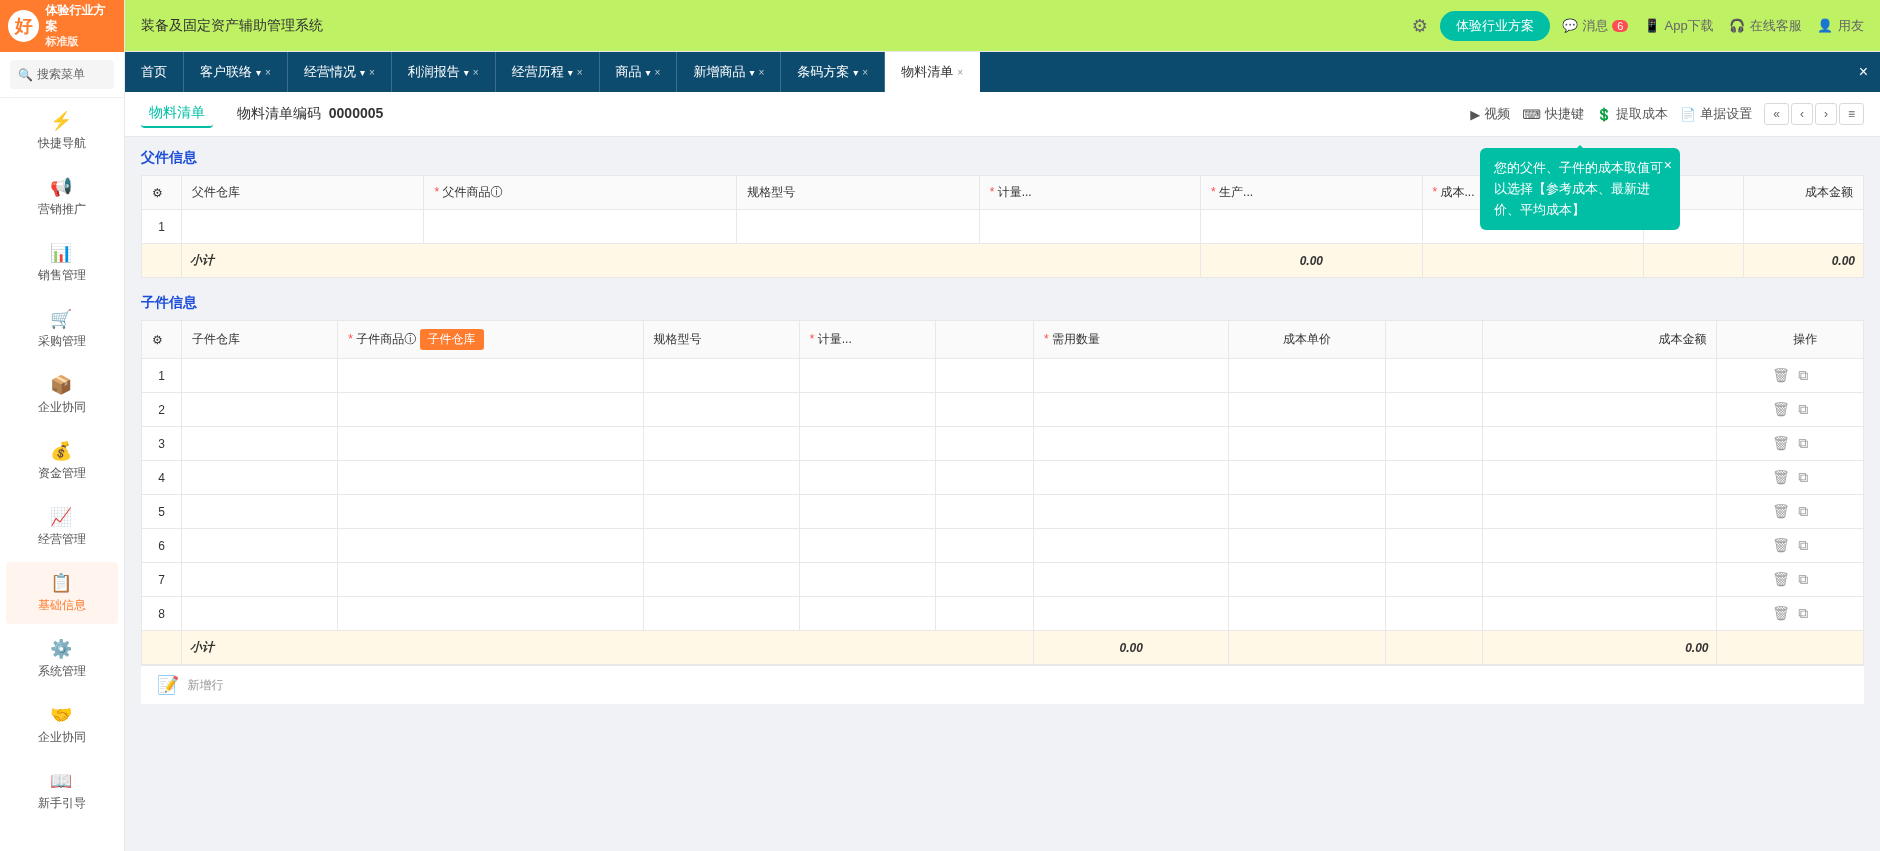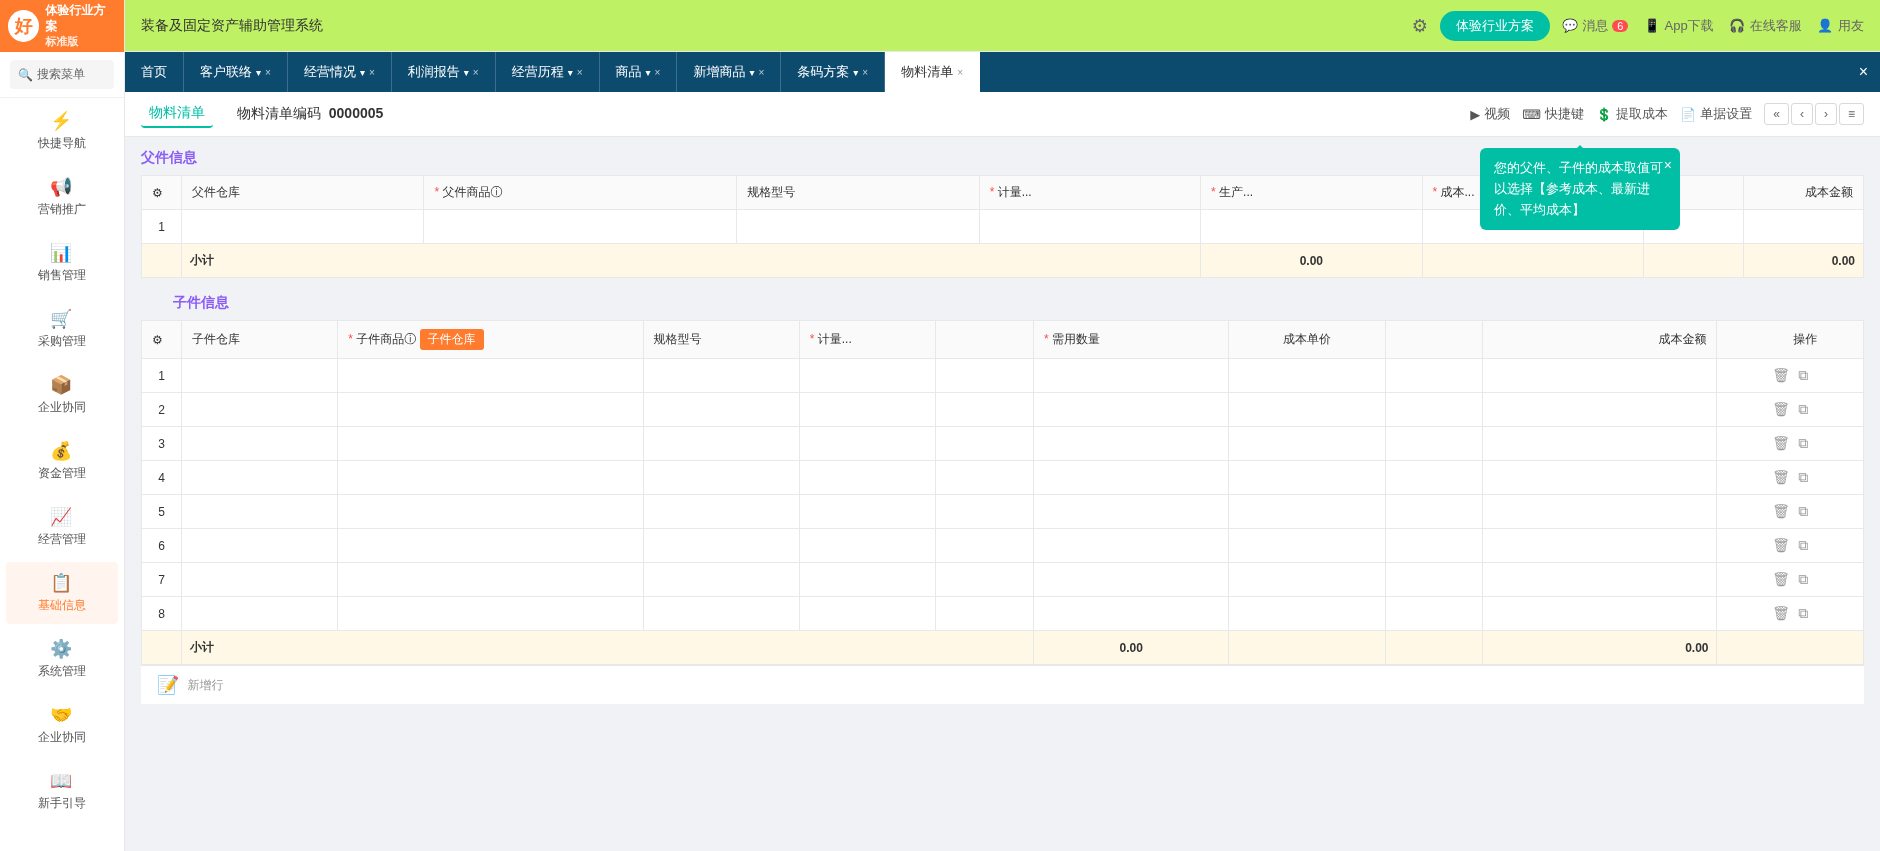--- a/index.html
+++ b/index.html
@@ -215,21 +215,21 @@
     
     .form-content {
       padding: 12px 16px;
       flex: 1;
     }
 
     
     .section-title {
       font-size: 14px;
       font-weight: bold;
-      color: #8b5cf6;
+      color: #1d4ed8;
       margin-bottom: 8px;
     }
 
     
     .data-table {
       width: 100%;
       border-collapse: collapse;
       background: #fff;
       border: 1px solid #e8e8e8;
       margin-bottom: 0;
@@ -248,20 +248,21 @@
     .data-table td {
       border: 1px solid #e8e8e8;
       padding: 6px 8px;
       font-size: 12px;
       color: #333;
       height: 34px;
     }
     .data-table tr.subtotal td {
       background: #fff8e6;
       font-weight: bold;
+      font-style: italic;
     }
     .th-settings { width: 36px; text-align: center; }
     .col-num { width: 40px; text-align: center; color: #999; }
 
     .scan-btn {
       background: #ff7b2e;
       color: #fff;
       border: none;
       border-radius: 3px;
       padding: 2px 8px;
@@ -554,21 +555,21 @@
             <td></td>
             <td colspan="4">小计</td>
             <td style="text-align:center;">0.00</td>
             <td></td>
             <td></td>
             <td style="text-align:right;">0.00</td>
           </tr>
         </tbody>
       </table>
 
-      <div class="section-title" style="margin-top:16px;margin-left:32px;">子件信息</div>
+      <div class="section-title" style="margin-top:16px;">子件信息</div>
       <table class="data-table">
         <thead>
           <tr>
             <th class="th-settings">⚙</th>
             <th style="min-width:80px;">子件仓库</th>
             <th style="min-width:150px;">
               <span class="required">*</span> 子件商品ⓘ
               <button class="scan-btn">子件仓库</button>
             </th>
             <th style="min-width:80px;">规格型号</th>

